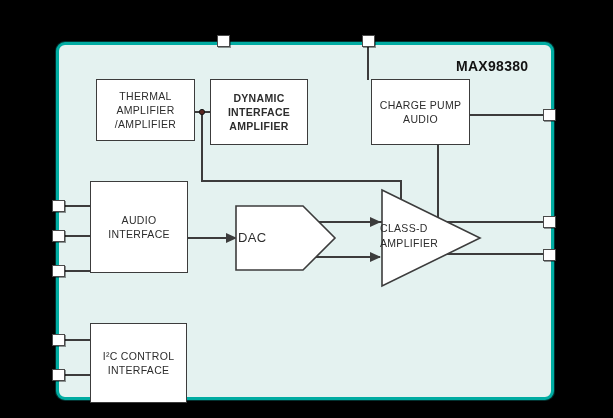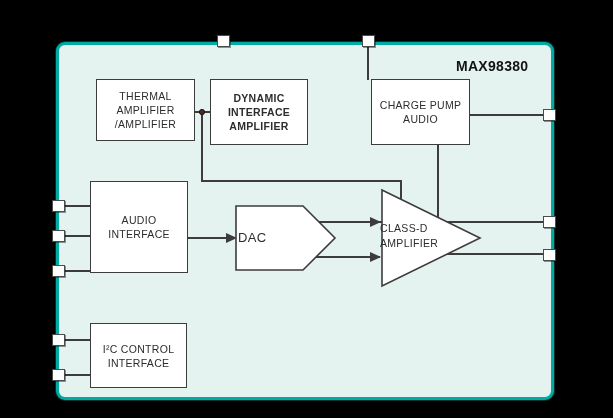--- a/index.html
+++ b/index.html
@@ -29,21 +29,21 @@
     background:var(--block-fill,#fff);
     border:1.5px solid var(--block-border,#3C3C3C);
     display:flex;flex-direction:column;align-items:center;justify-content:center;
     text-align:center;color:var(--text,#2D2D2D);
     font-size:10.5px;line-height:14px;letter-spacing:.3px;
   }
   .block-thermal{left:96px;top:79px;width:99px;height:62px;}
   .block-dht{left:210px;top:79px;width:98px;height:66px;font-weight:bold;}
   .block-cpb{left:323px;top:79px;width:99px;height:66px;margin-left:48px;}
   .block-audio{left:90px;top:181px;width:98px;height:92px;align-items:center;}
-  .block-i2c{left:90px;top:323px;width:97px;height:65px;}
+  .block-i2c{left:90px;top:323px;width:97px;height:80px;}
   .shape-label{
     position:absolute;text-align:left;color:var(--text,#2D2D2D);
     font-size:10.5px;line-height:14.5px;letter-spacing:.3px;
   }
   .label-dac{left:238px;top:231px;width:64px;font-size:13px;}
   .label-amp{left:380px;top:221px;width:68px;}
   .pin{
     position:absolute;width:13px;height:12px;box-sizing:border-box;
     background:var(--pin-fill,#fff);border:1.5px solid var(--pin-border,#4A4A4A);
     box-shadow:1px 1px 0 rgba(0,0,0,.4);

